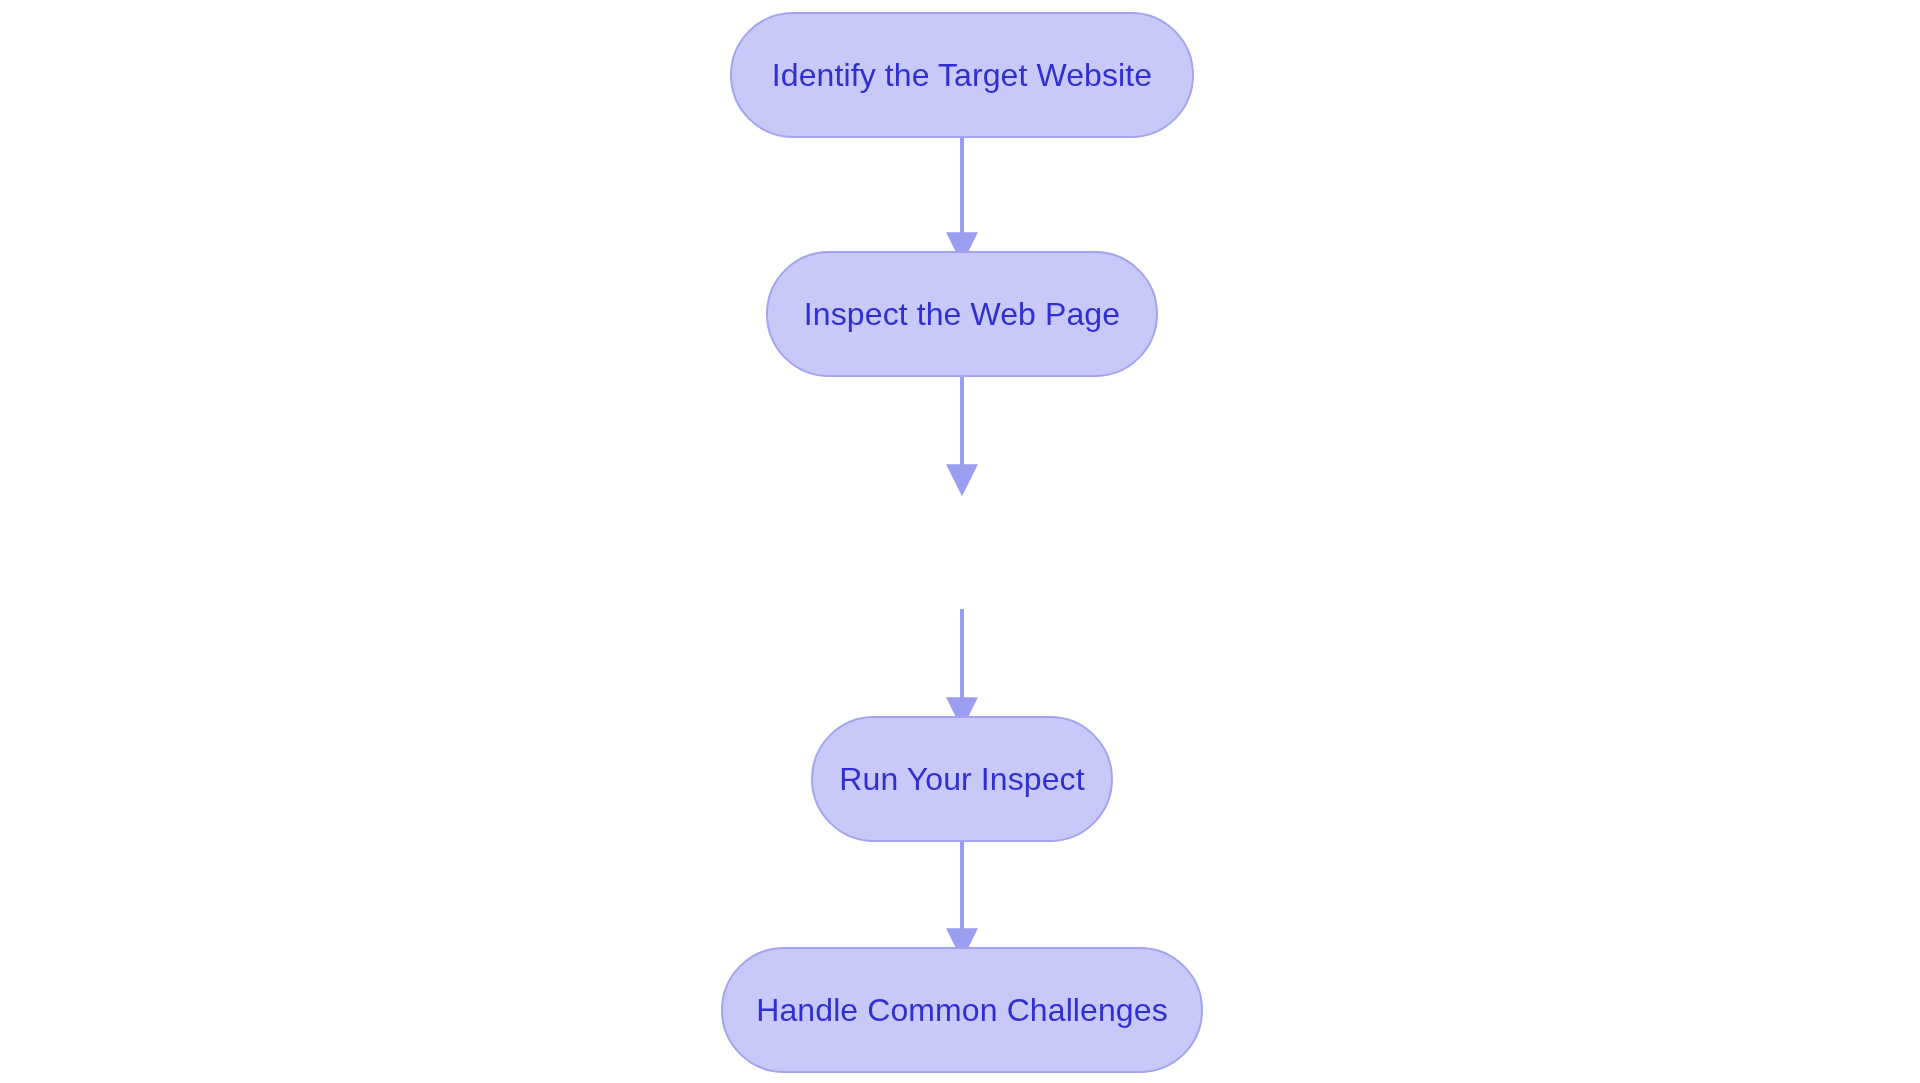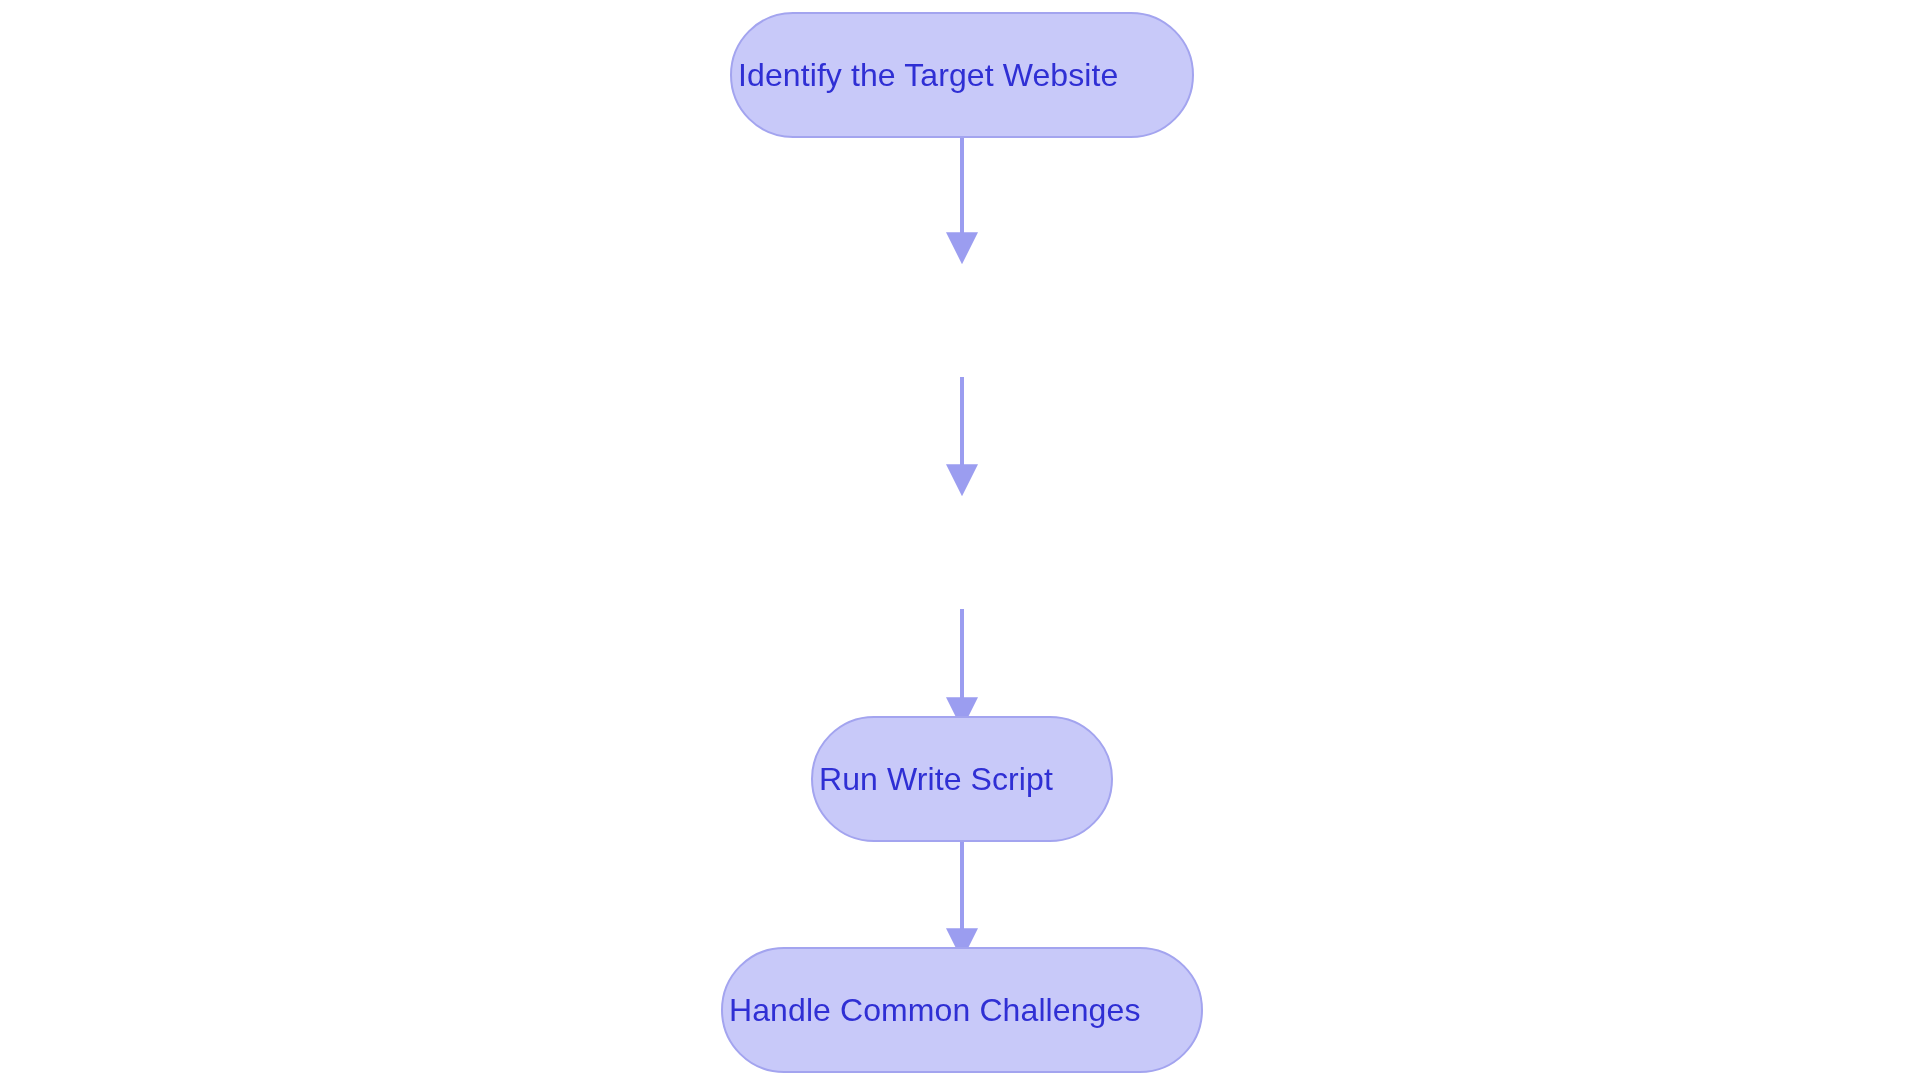--- a/index.html
+++ b/index.html
@@ -37,20 +37,21 @@
     left: 0;
     width: 1920px;
     height: 1083px;
   }
 
   .flow-node {
     position: absolute;
     box-sizing: border-box;
     display: flex;
     align-items: center;
+    justify-content: center;
     background: #c8c9f9;
     border: 2px solid #a3a4ef;
     border-radius: 9999px;
     color: #2f2fd4;
     font-family: "Liberation Sans", "DejaVu Sans", sans-serif;
     font-size: 32px;
     font-weight: 400;
     letter-spacing: 0.1px;
     line-height: 1;
     white-space: nowrap;
@@ -97,24 +98,27 @@
       <line x1="962" y1="842" x2="962" y2="929" stroke="#9b9df0" stroke-width="4" marker-end="url(#arrowhead)"></line>
     </g>
   </svg>
 
   <div class="node-layer">
 
     <div class="flow-node" id="node-1">
       <span class="node-label">Identify the Target Website</span>
     </div>
 
+    <div class="flow-node" id="node-2">
+      <span class="node-label">Inspect the Web Page</span>
+    </div>
 
 
     <div class="flow-node" id="node-4">
-      <span class="node-label">Run Write Script</span>
+      <span class="node-label">Run Your Inspect</span>
     </div>
 
     <div class="flow-node" id="node-5">
       <span class="node-label">Handle Common Challenges</span>
     </div>
 
   </div>
 </div>
 
 </body></html>

